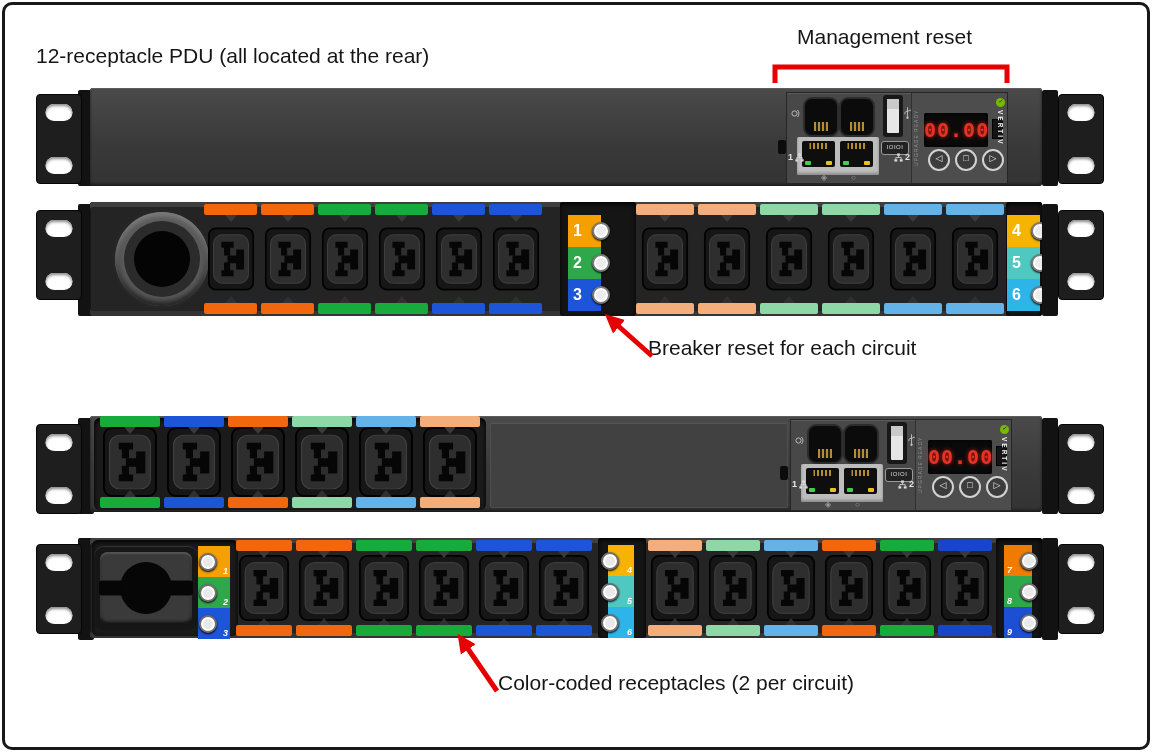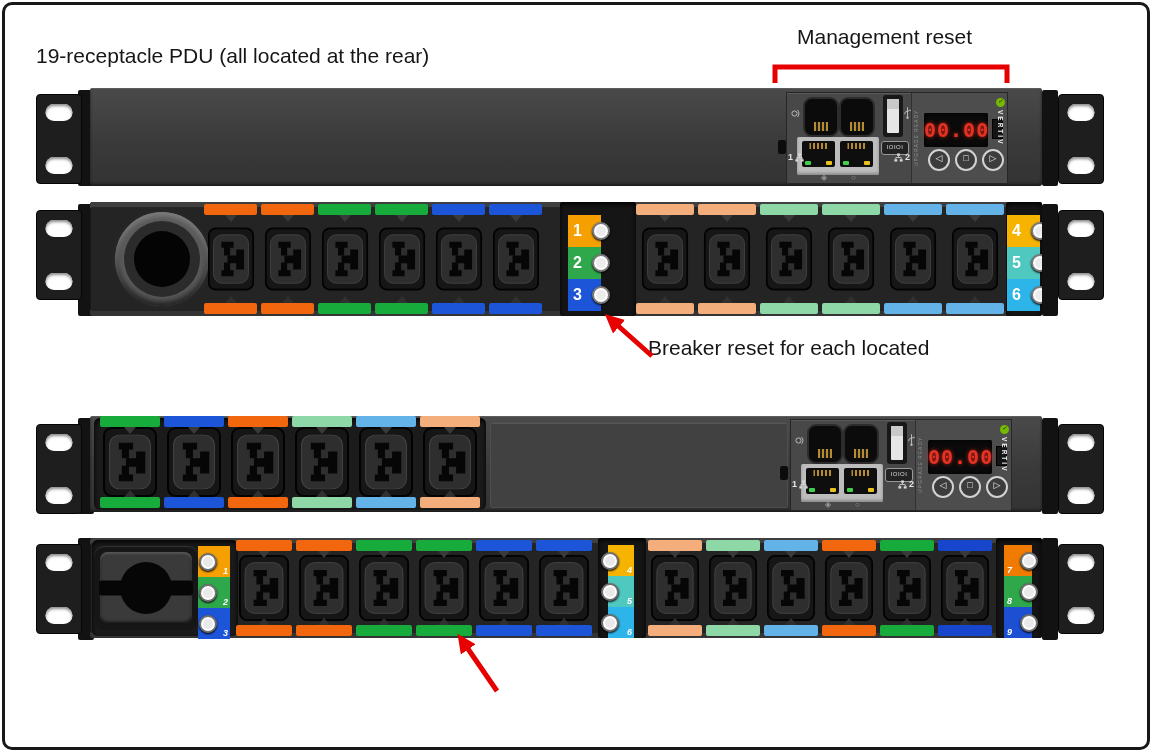--- a/index.html
+++ b/index.html
@@ -96,23 +96,24 @@
   .mbtn{width:18px;height:18px;border:2px solid #d2d2d2;border-radius:50%;background:#3c3c3c;color:#ececec;font-size:9px;line-height:15px;text-align:center;}
 
   svg.overlay{position:absolute;left:0;top:0;z-index:7;pointer-events:none;}
 </style>
 </head>
 <body>
 
 <div class="page">
   <div class="frame"></div>
 
-  <div class="ann-label" style="left:36px;top:44px;">19-receptacle PDU (all located at the rear)</div>
+  <div class="ann-label" style="left:36px;top:44px;">12-receptacle PDU (all located at the rear)</div>
   <div class="ann-label" style="left:797px;top:25px;">Management reset</div>
-  <div class="ann-label" style="left:648px;top:336px;">Breaker reset for each located</div>
+  <div class="ann-label" style="left:648px;top:336px;">Breaker reset for each circuit</div>
+  <div class="ann-label" style="left:498px;top:671px;">Color-coded receptacles (2 per circuit)</div>
 
   <div class="pdu" style="top:86px;height:104px;">
     <div class="ear" style="left:2px;top:8px;">
       <div class="hole t"></div>
       <div class="hole b"></div>
     </div>
     <div class="hinge" style="left:44px;top:4px;height:96px;"></div>
     <div class="body metal" style="left:56px;top:2px;height:98px;">
       <div class="kslot" style="left:688px;top:52px;"></div>
       <div class="mgmt-slot" style="left:696px;top:4px;">

